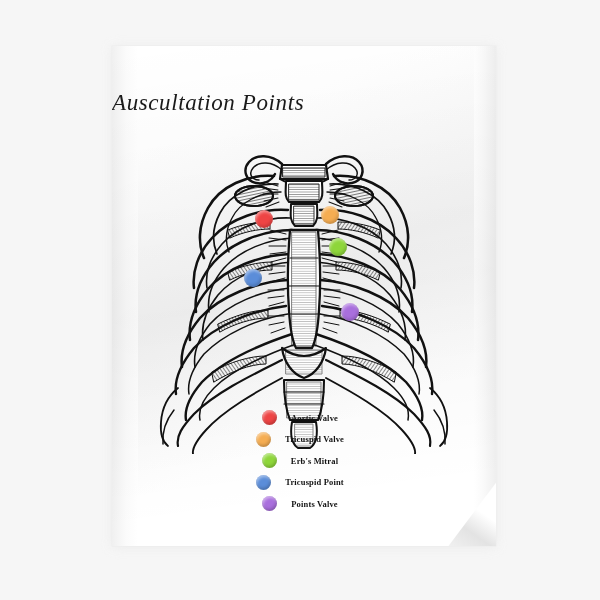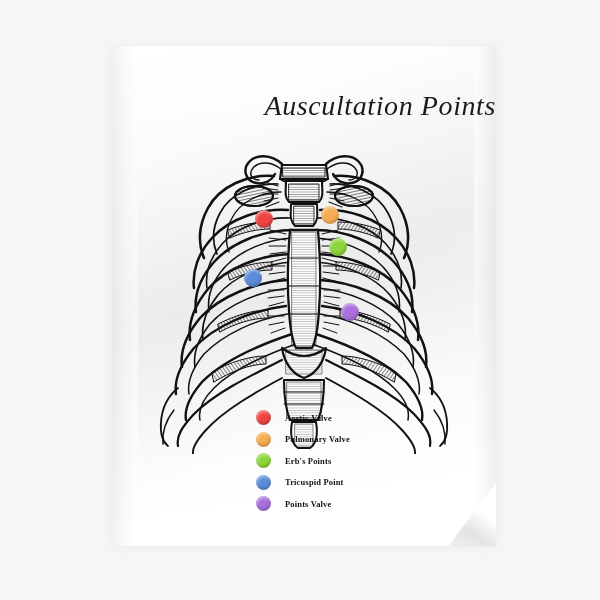--- a/index.html
+++ b/index.html
@@ -44,23 +44,23 @@
   }
   .sheen{
     position:absolute;left:0;top:0;width:100%;height:100%;
     background:linear-gradient(172deg,rgba(255,255,255,0) 0%,rgba(0,0,0,.035) 50%,rgba(255,255,255,0) 88%);
     pointer-events:none;
   }
 
   
   .title{
     position:absolute;left:0;top:44px;width:100%;
-    text-align:right;
+    text-align:left;
     font-style:italic;
-    font-size:28px;
+    font-size:23px;
     letter-spacing:.6px;
     color:#1b1b1b;
     font-family:"Liberation Serif", serif;
   }
 
   
   .figure{
     position:absolute;left:50%;top:88px;
     transform:translateX(-50%);
     width:344px;height:320px;
@@ -75,20 +75,21 @@
                inset 1px 2px 3px rgba(255,255,255,.45);
   }
 
   
   .legend{
     position:absolute;left:144px;top:361px;
   }
   .legend-row{
     display:flex;align-items:center;
     height:21.5px;
+    justify-content:center;
   }
   .legend-swatch{
     width:15px;height:15px;border-radius:50%;
     flex:0 0 auto;
     box-shadow:inset -1px -2px 3px rgba(0,0,0,.20),
                inset 1px 2px 3px rgba(255,255,255,.45);
   }
   .legend-label{
     margin-left:14px;
     font-size:8.5px;
@@ -316,25 +317,25 @@
     <div class="point" style="left: 132px; top: 223px; background: rgb(91, 141, 217);"></div>
     <div class="point" style="left: 229px; top: 257px; background: rgb(169, 111, 221);"></div>
 
     <div class="legend">
       <div class="legend-row">
         <span class="legend-swatch" style="background: rgb(238, 68, 68);"></span>
         <span class="legend-label">Aortic Valve</span>
       </div>
       <div class="legend-row">
         <span class="legend-swatch" style="background: rgb(245, 173, 82);"></span>
-        <span class="legend-label">Pulmonary Valve</span>
+        <span class="legend-label">Tricuspid Valve</span>
       </div>
       <div class="legend-row">
         <span class="legend-swatch" style="background: rgb(142, 214, 58);"></span>
-        <span class="legend-label">Erb's Points</span>
+        <span class="legend-label">Erb's Mitral</span>
       </div>
       <div class="legend-row">
         <span class="legend-swatch" style="background: rgb(91, 141, 217);"></span>
         <span class="legend-label">Tricuspid Point</span>
       </div>
       <div class="legend-row">
         <span class="legend-swatch" style="background: rgb(169, 111, 221);"></span>
         <span class="legend-label">Points Valve</span>
       </div>
     </div>

